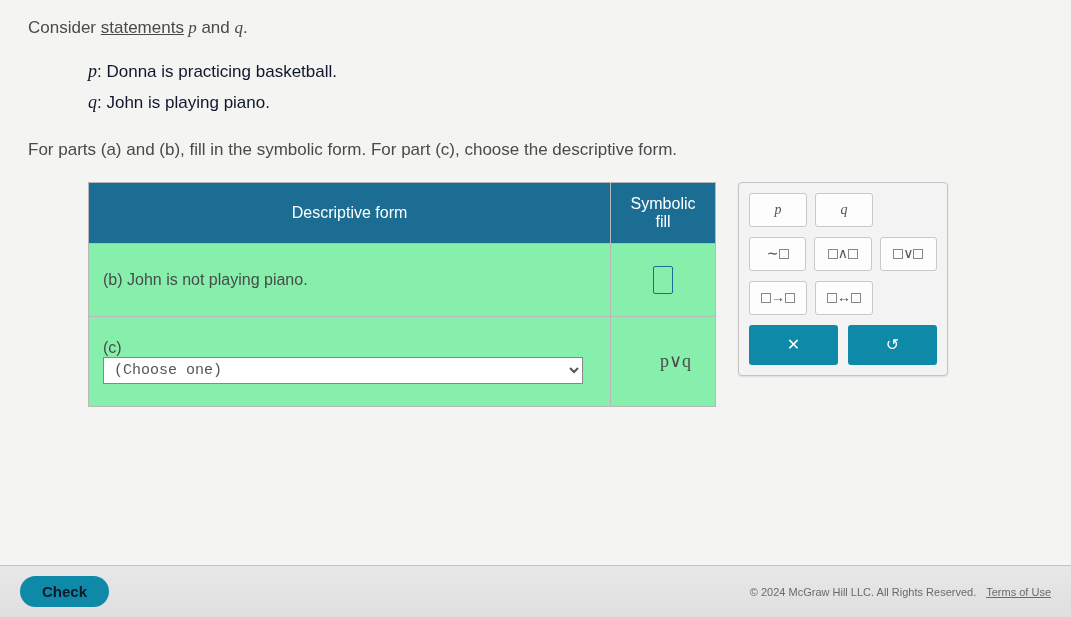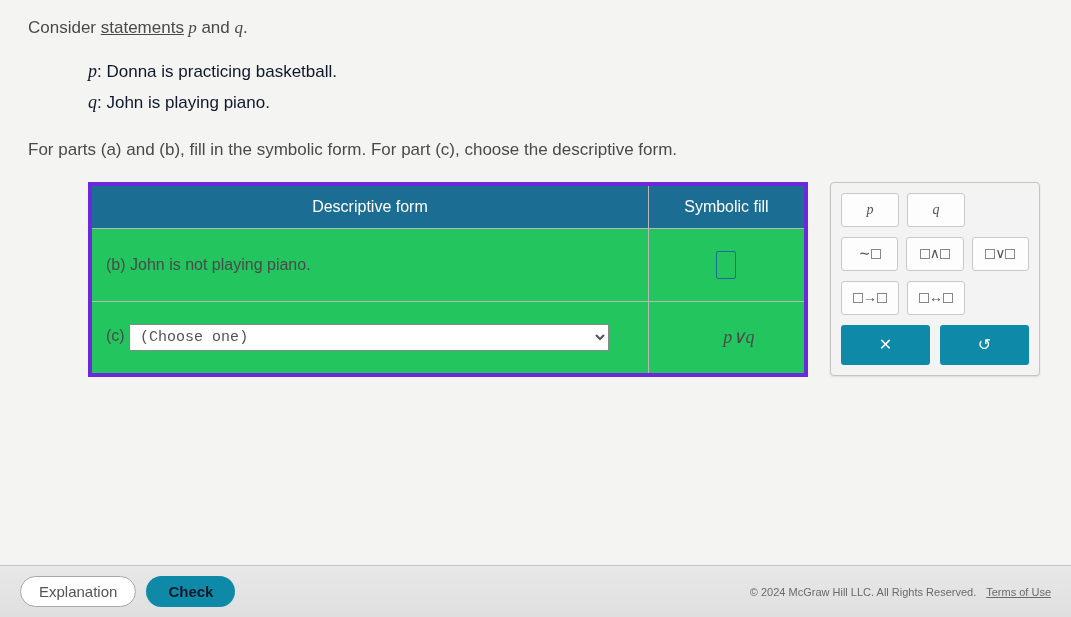--- a/index.html
+++ b/index.html
@@ -45,24 +45,24 @@
     margin-bottom: 22px;
   }
   .layout-row {
     display: flex;
     align-items: flex-start;
     gap: 22px;
     padding-left: 60px;
   }
   
   .tbl {
-    border: 4px solid #6d28d9;
+    border: 1px solid #6d28d9;
     border-collapse: collapse;
-    width: 720px;
-    background: #22c55e;
+    width: 628px;
+    background: #86efac;
   }
   .tbl th {
     background: #1c6d93;
     color: #fff;
     font-weight: 500;
     padding: 12px 10px;
     font-size: 16px;
     border: 1px solid #b8b8b8;
   }
   .tbl td {
@@ -77,21 +77,20 @@
   .slot {
     display: inline-block;
     width: 20px;
     height: 28px;
     border: 1px solid #1c6d93;
     border-radius: 2px;
     vertical-align: middle;
   }
   .sym-expr {
     font-family: "Times New Roman", serif;
-    font-style: italic;
     font-size: 18px;
     margin-left: 25px;
   }
   .choose-select {
     width: 480px;
     padding: 3px 6px;
     font-size: 15px;
     border: 1px solid #888;
     background: #fff;
     font-family: Liberation Mono, monospace;
@@ -287,17 +286,16 @@
         </button>
         <button class="pal-action">
           <span>↺</span>
         </button>
       </div>
     </div>
   </div>
 </div>
 
 <div class="footer">
-  <button class="btn-expl">Explanation</button>
   <button class="btn-check">Check</button>
   <span class="copyright">© 2024 McGraw Hill LLC. All Rights Reserved.</span>
   <a class="terms">Terms of Use</a>
 </div>
 
 </body></html>

